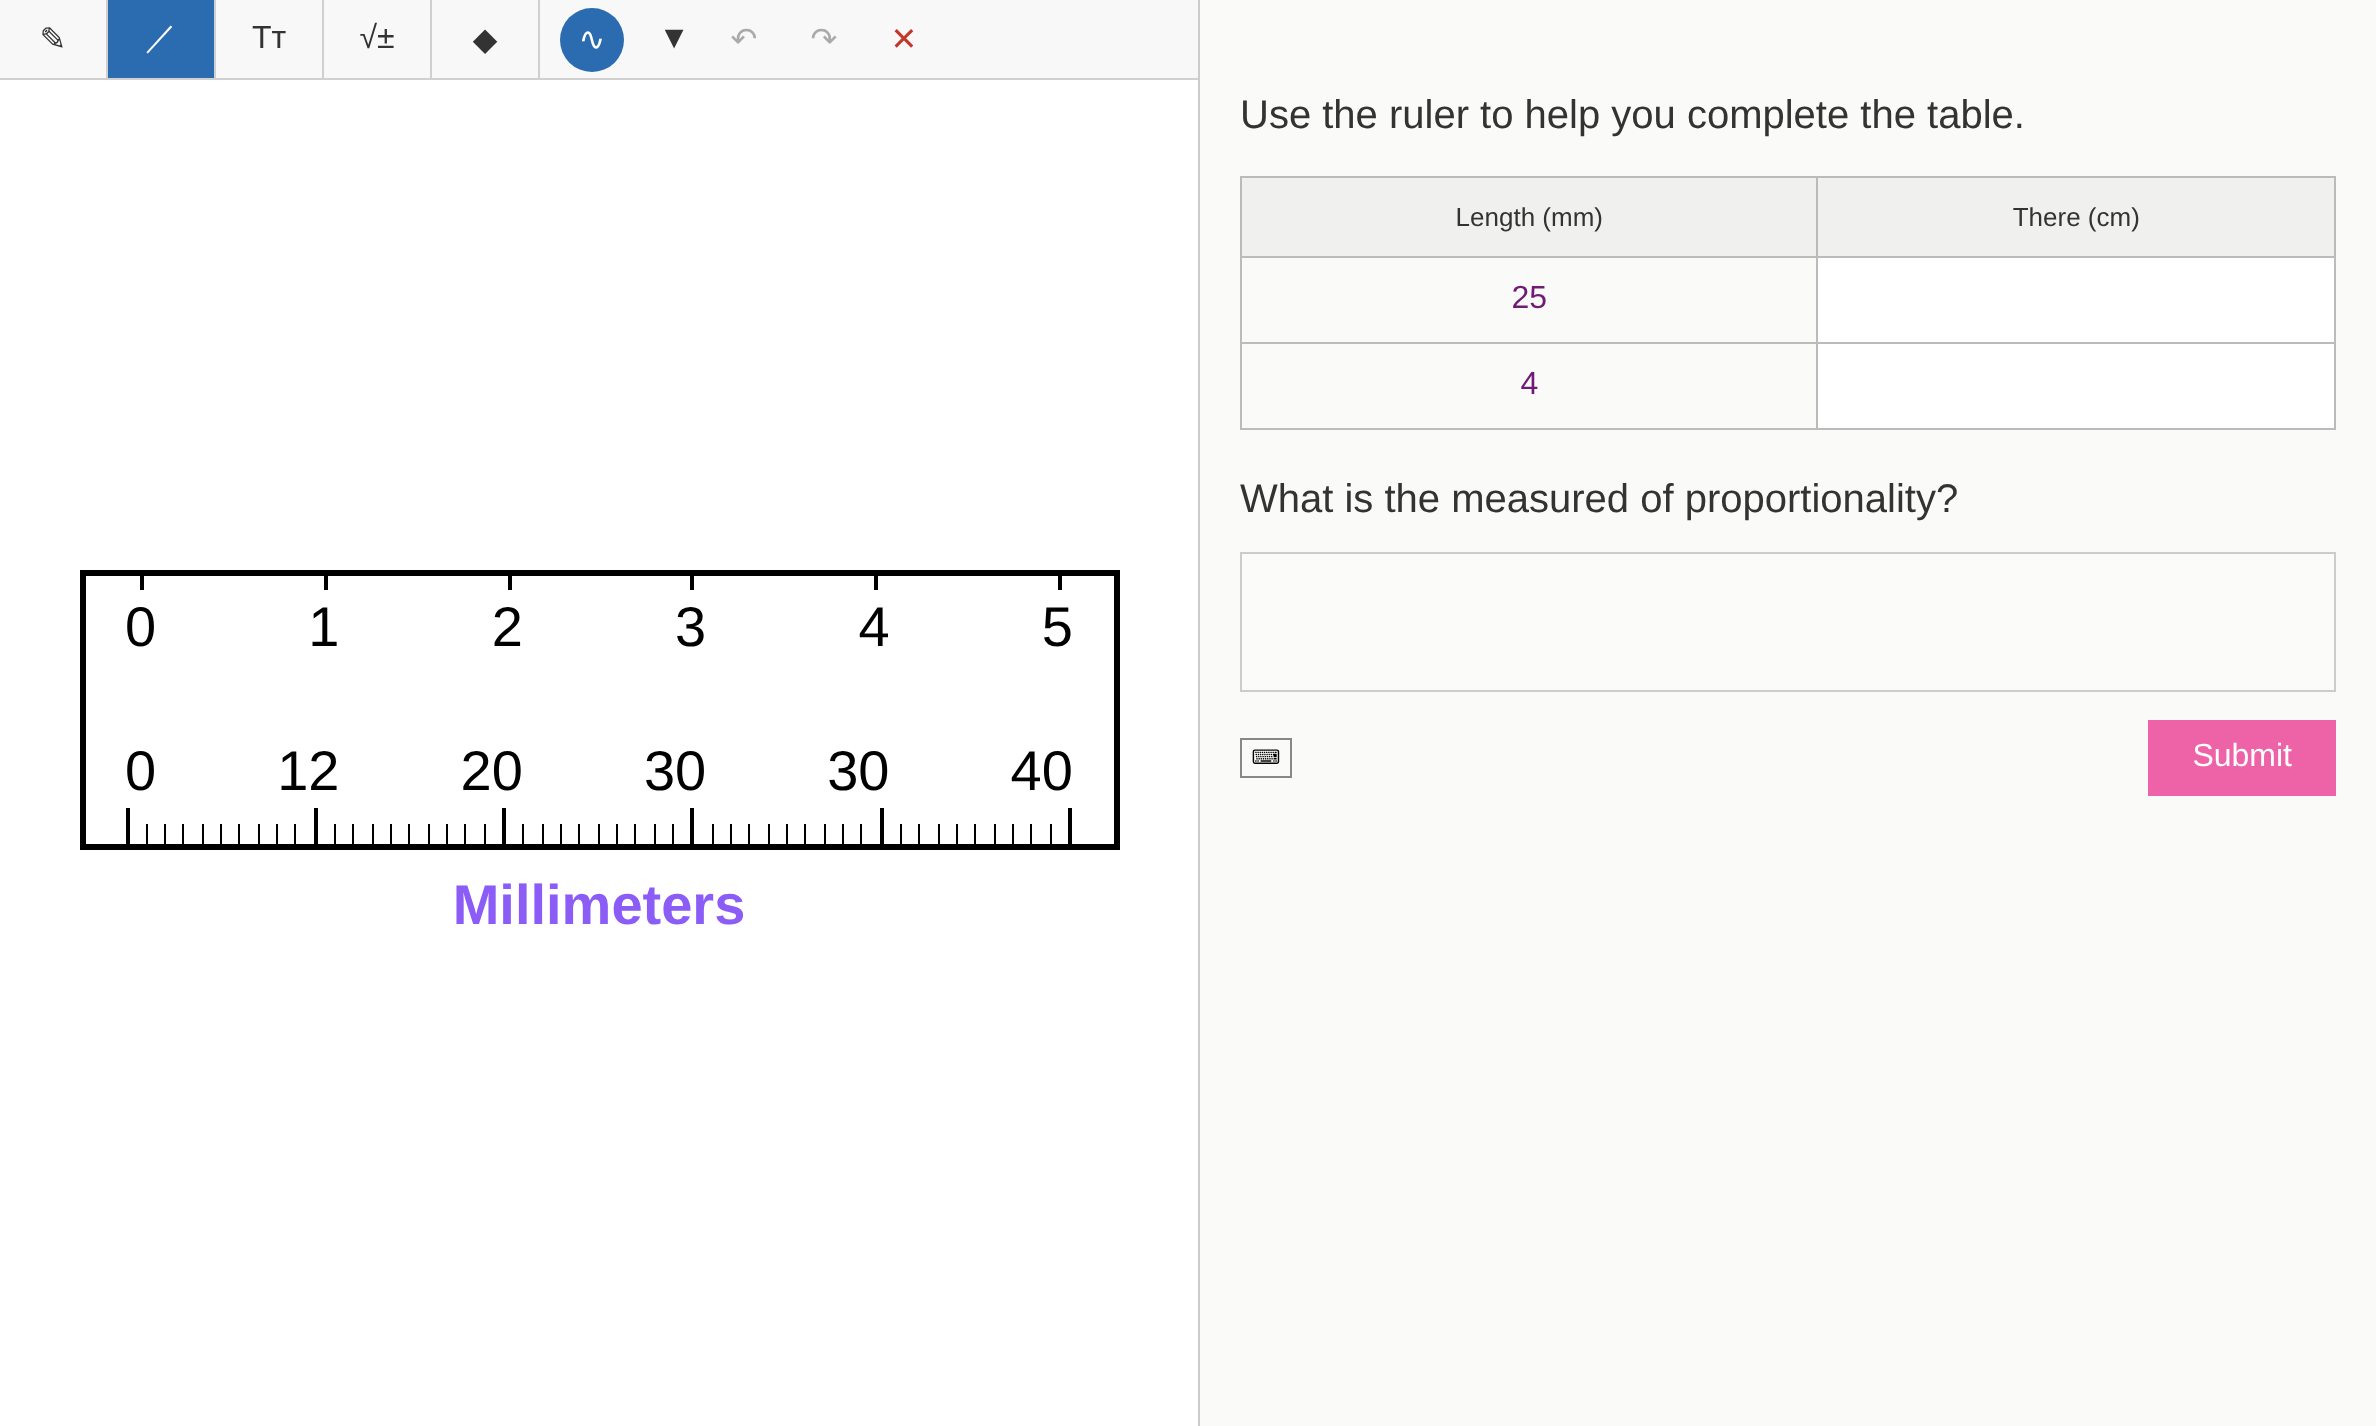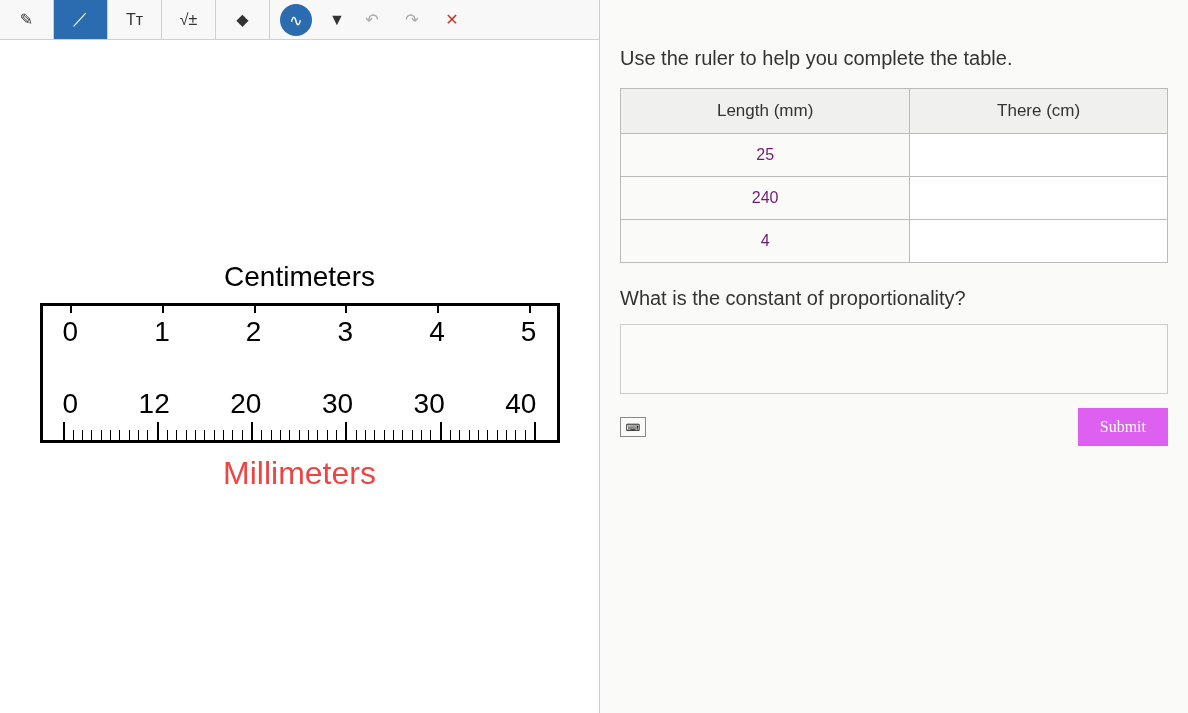--- a/index.html
+++ b/index.html
@@ -16,53 +16,52 @@
 .ruler-box { border: 3px solid #000; width: 520px; height: 140px; position: relative; background: #fff; }
 .cm-row, .mm-row { position: absolute; width: 100%; display: flex; justify-content: space-between; padding: 0 20px; }
 .cm-row { top: 10px; }
 .cm-num { font-size: 28px; font-family: Arial; color: #000; position: relative; }
 .cm-tick { position: absolute; top: -13px; left: 50%; width: 2px; height: 10px; background: #000; }
 .mm-row { bottom: 20px; }
 .mm-num { font-size: 28px; font-family: Arial; color: #000; }
 .mm-ticks { position: absolute; bottom: 0; left: 20px; right: 20px; height: 18px; display: flex; justify-content: space-between; }
 .mm-ticks span { width: 1px; background: #000; height: 10px; align-self: flex-end; }
 .mm-ticks span.major { height: 18px; width: 2px; }
-.ruler-sub { font-size: 32px; color: #ef4444; margin-top: 12px; }
+.ruler-sub { font-size: 28px; color: #8b5cf6; margin-top: 12px; font-weight: bold; }
 .right-panel { flex: 1; padding: 10px 20px; background: #fafaf8; display: flex; flex-direction: column; }
 .problem-text { font-size: 20px; color: #333; line-height: 1.4; margin-bottom: 20px; }
 .problem-text2 { font-size: 20px; color: #333; margin-bottom: 18px; margin-top: 37px; }
 table { border-collapse: collapse; width: 100%; margin-bottom: 24px; }
 th, td { border: 1px solid #bbb; padding: 12px; text-align: center; font-size: 16px; color: #701a75; }
-th { background: #f0f0ee; font-weight: normal; font-size: 17px; color: #333; }
+th { background: #f0f0ee; font-weight: normal; font-size: 13px; color: #333; }
 td.input-cell { background: #fff; }
 .prop-q { font-size: 20px; color: #333; margin-bottom: 14px; }
 .answer-input { width: 100%; height: 70px; border: 1px solid #ccc; background: #fbfbf9; padding: 10px; font-size: 16px; }
 .bottom-bar { display: flex; justify-content: space-between; align-items: center; margin-top: 14px; }
 .kbd-icon { width: 26px; height: 20px; border: 1px solid #888; display: flex; align-items: center; justify-content: center; font-size: 10px; cursor: pointer; }
-.submit-btn { background: #d946ef; color: #fff; border: none; padding: 10px 22px; font-size: 16px; cursor: pointer; opacity: 0.85; font-family: Liberation Serif, serif; }
+.submit-btn { background: #ec4899; color: #fff; border: none; padding: 10px 22px; font-size: 16px; cursor: pointer; opacity: 0.85; }
 </style>
 </head>
 <body>
 
 <div class="container">
   <div class="left-panel">
     <div class="toolbar">
       <div class="tool-btn">✎</div>
       <div class="tool-btn active">／</div>
       <div class="tool-btn">Tᴛ</div>
       <div class="tool-btn">√±</div>
       <div class="tool-btn">◆</div>
       <div class="tool-btn curve-active">∿</div>
       <div class="tool-btn" style="border:none;width:30px">▼</div>
       <div class="tool-btn" style="border:none;width:40px;color:#aaa">↶</div>
       <div class="tool-btn" style="border:none;width:40px;color:#aaa">↷</div>
       <div class="tool-btn tool-x" style="border:none;width:40px">✕</div>
     </div>
     <div class="ruler-area">
-      <div class="ruler-title">Centimeters</div>
       <div class="ruler-box">
         <div class="cm-row">
           <span class="cm-num"><span class="cm-tick"></span><span>0</span></span>
           <span class="cm-num"><span class="cm-tick"></span><span>1</span></span>
           <span class="cm-num"><span class="cm-tick"></span><span>2</span></span>
           <span class="cm-num"><span class="cm-tick"></span><span>3</span></span>
           <span class="cm-num"><span class="cm-tick"></span><span>4</span></span>
           <span class="cm-num"><span class="cm-tick"></span><span>5</span></span>
         </div>
         <div class="mm-row">
@@ -139,29 +138,25 @@
           <th>Length (mm)</th>
           <th>There (cm)</th>
         </tr>
       </thead>
       <tbody>
         <tr>
             <td>25</td>
             <td class="input-cell"></td>
           </tr>
         <tr>
-            <td>240</td>
-            <td class="input-cell"></td>
-          </tr>
-        <tr>
             <td>4</td>
             <td class="input-cell"></td>
           </tr>
       </tbody>
     </table>
-    <div class="prop-q">What is the constant of proportionality?</div>
+    <div class="prop-q">What is the measured of proportionality?</div>
     <input class="answer-input" style="">
     <div class="bottom-bar">
       <div class="kbd-icon">⌨</div>
       <button class="submit-btn">Submit</button>
     </div>
   </div>
 </div>
 
 </body></html>

